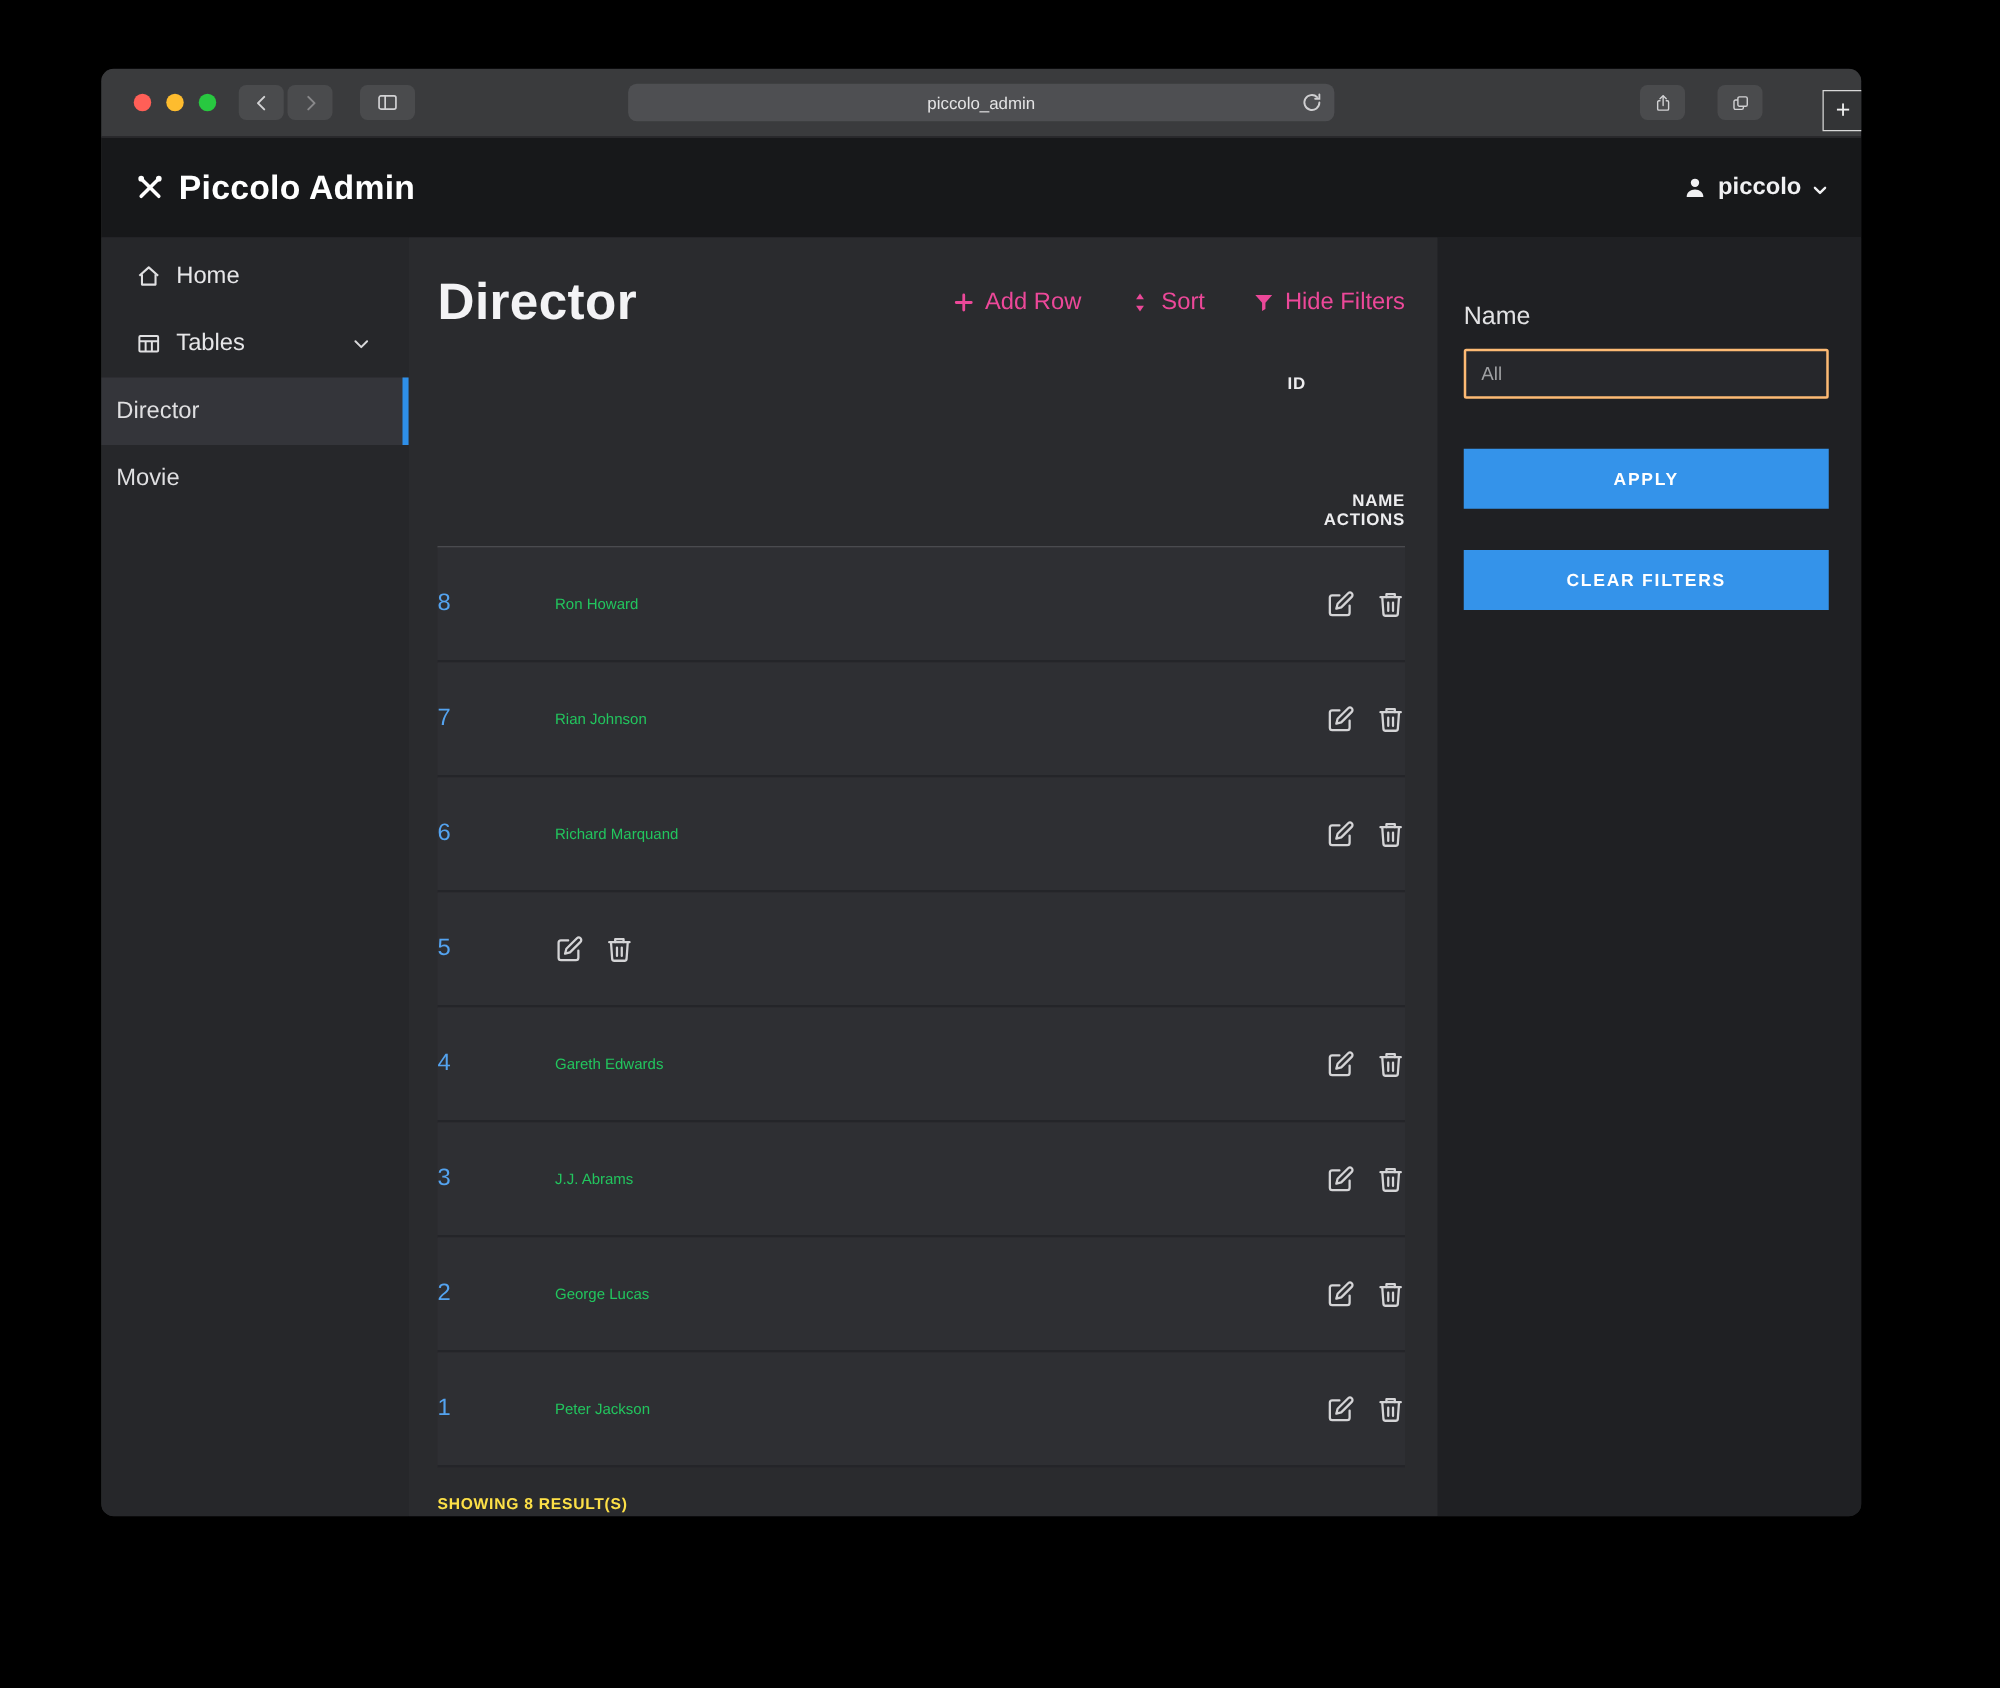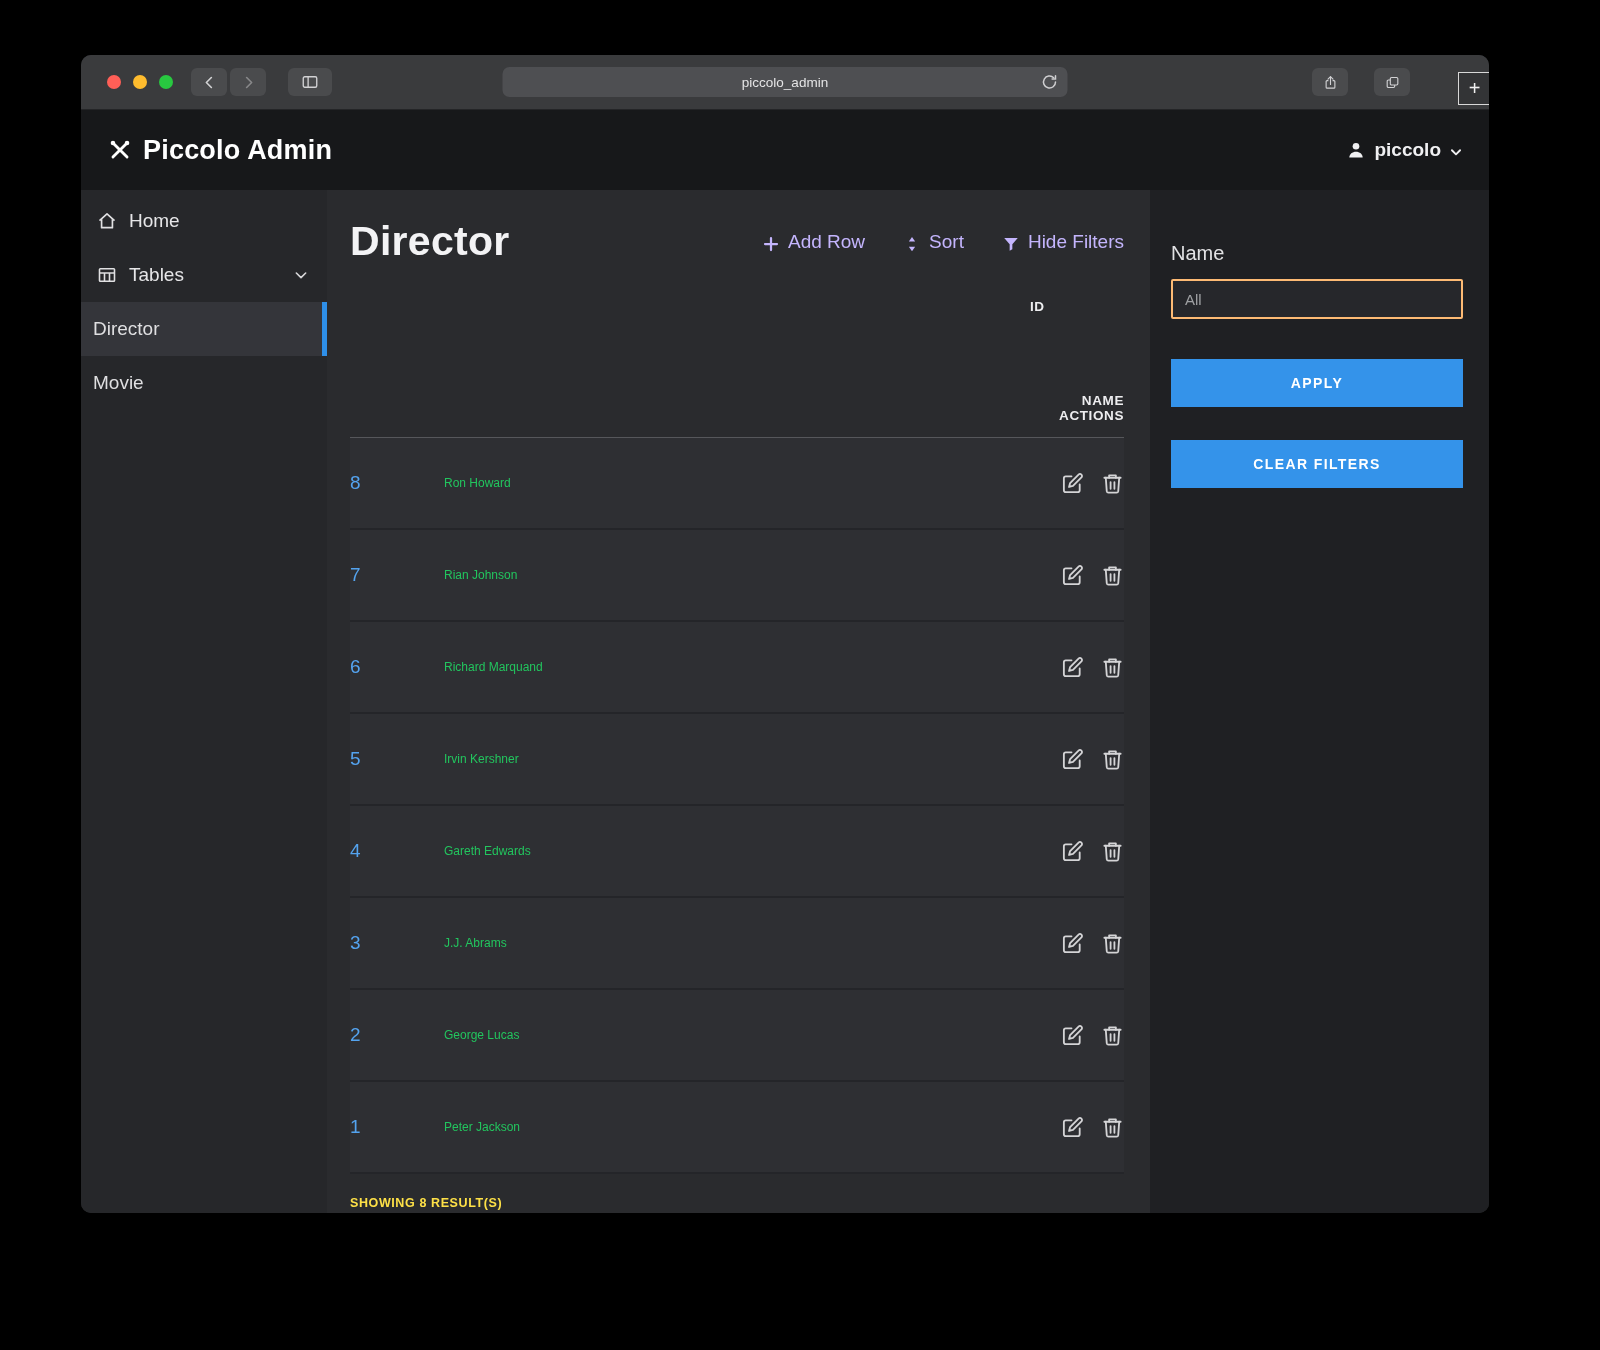--- a/index.html
+++ b/index.html
@@ -52,35 +52,35 @@
   .usermenu { margin-left:auto; display:flex; align-items:center; gap:8px; color:#f0f0f2; }
   .usermenu svg.person { width:20px; height:20px; }
   .usermenu .uname { font-size:19px; font-weight:bold; }
   .usermenu svg.chev { width:14px; height:14px; margin-top:3px; }
 
   
   .bodywrap { flex:1; display:flex; min-height:0; }
 
   .sidebar { width:246px; flex:0 0 246px; background:#26272a; padding-top:4px; color:#e6e6e8; }
   .side-item {
-    height:54px; display:flex; align-items:center; gap:12px; padding:0 16px; font-size:19px;
+    height:54px; display:flex; align-items:center; gap:12px; padding:0 28px; font-size:19px;
   }
   .side-item svg { width:20px; height:20px; flex:0 0 20px; color:#e0e0e2; }
   .side-item .chev { margin-left:auto; width:16px; height:16px; color:#d8d8da; }
   .sub-item {
     height:54px; display:flex; align-items:center; padding:0 12px; font-size:19px; color:#dfdfe1;
   }
   .sub-item.active { background:#34353a; border-right:5px solid #2e8fe8; }
 
   
   .main { flex:1; background:#2a2b2e; padding:0 26px 0 23px; min-width:0; }
   .main-head { display:flex; align-items:center; margin-top:28px; }
   .page-title { font-size:41px; font-weight:bold; color:#f3f3f5; letter-spacing:0.3px; }
   .toolbar { margin-left:auto; display:flex; gap:38px; align-items:center; }
-  .tool-btn { display:flex; align-items:flex-end; gap:8px; font-size:19px; color:#c4b5fd; cursor:default; }
+  .tool-btn { display:flex; align-items:center; gap:8px; font-size:19px; color:#ec4899; cursor:default; }
   .tool-btn svg { width:18px; height:18px; }
 
   .thead {
     margin-top:34px; display:flex; align-items:flex-end; padding-bottom:14px;
     border-bottom:1px solid #56575b; color:#ededef; font-size:13.5px; font-weight:bold; letter-spacing:0.6px;flex-direction:column;
   }
   .col-id { width:94px; flex:0 0 94px; }
   .col-name { flex:1; }
   .col-actions { text-align:right; }
 
@@ -312,21 +312,20 @@
                   <path d="M8.5 6V3.5h7V6"></path>
                   <path d="M19 6l-1 14a1.8 1.8 0 0 1-1.8 1.5H7.8A1.8 1.8 0 0 1 6 20L5 6"></path>
                   <path d="M10 10.5v7M14 10.5v7"></path>
                 </svg>
       </span>
     </div>
   </div>
 
   <div class="trow">
     <a class="tid" href="#">5</a>
-    <div class="tname">Irvin Kershner</div>
     <div class="tactions">
       <span class="icon-btn">
         <svg viewBox="0 0 24 24" fill="none" stroke="currentColor" stroke-width="1.9" stroke-linecap="round" stroke-linejoin="round">
                   <path d="M11 4.5H5a2 2 0 0 0-2 2V19a2 2 0 0 0 2 2h12.5a2 2 0 0 0 2-2v-6"></path>
                   <path d="M18.3 2.7a2.12 2.12 0 0 1 3 3L12.5 14.5l-4.1 1.1 1.1-4.1z"></path>
                 </svg>
       </span>
       <span class="icon-btn">
         <svg viewBox="0 0 24 24" fill="none" stroke="currentColor" stroke-width="1.9" stroke-linecap="round" stroke-linejoin="round">
                   <path d="M3.5 6h17"></path>

